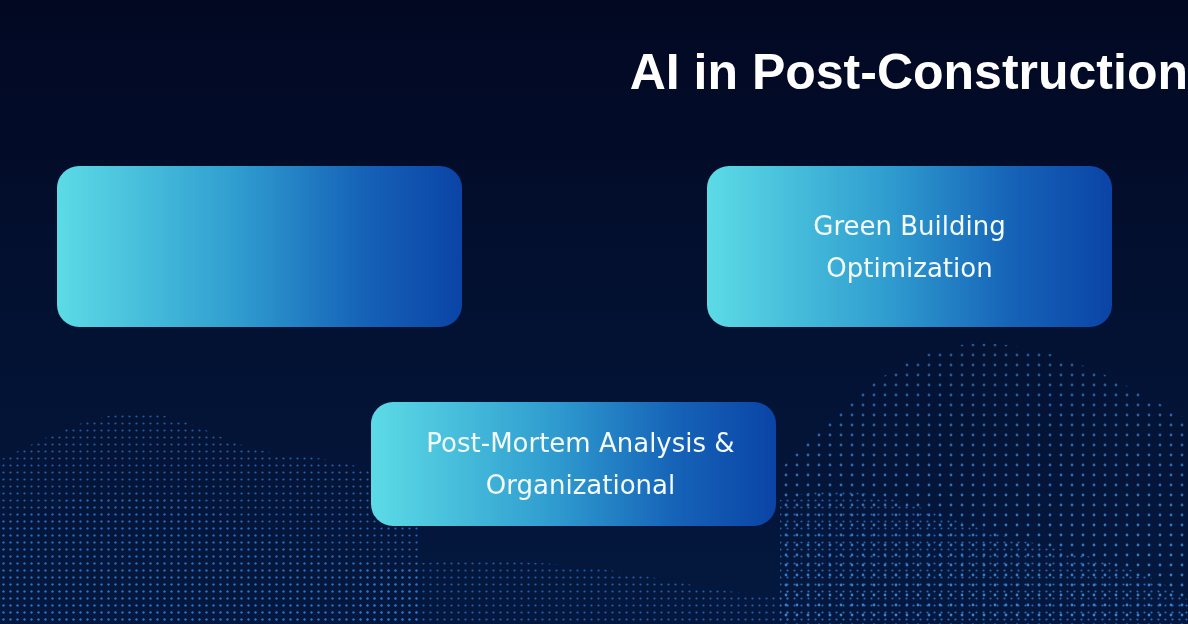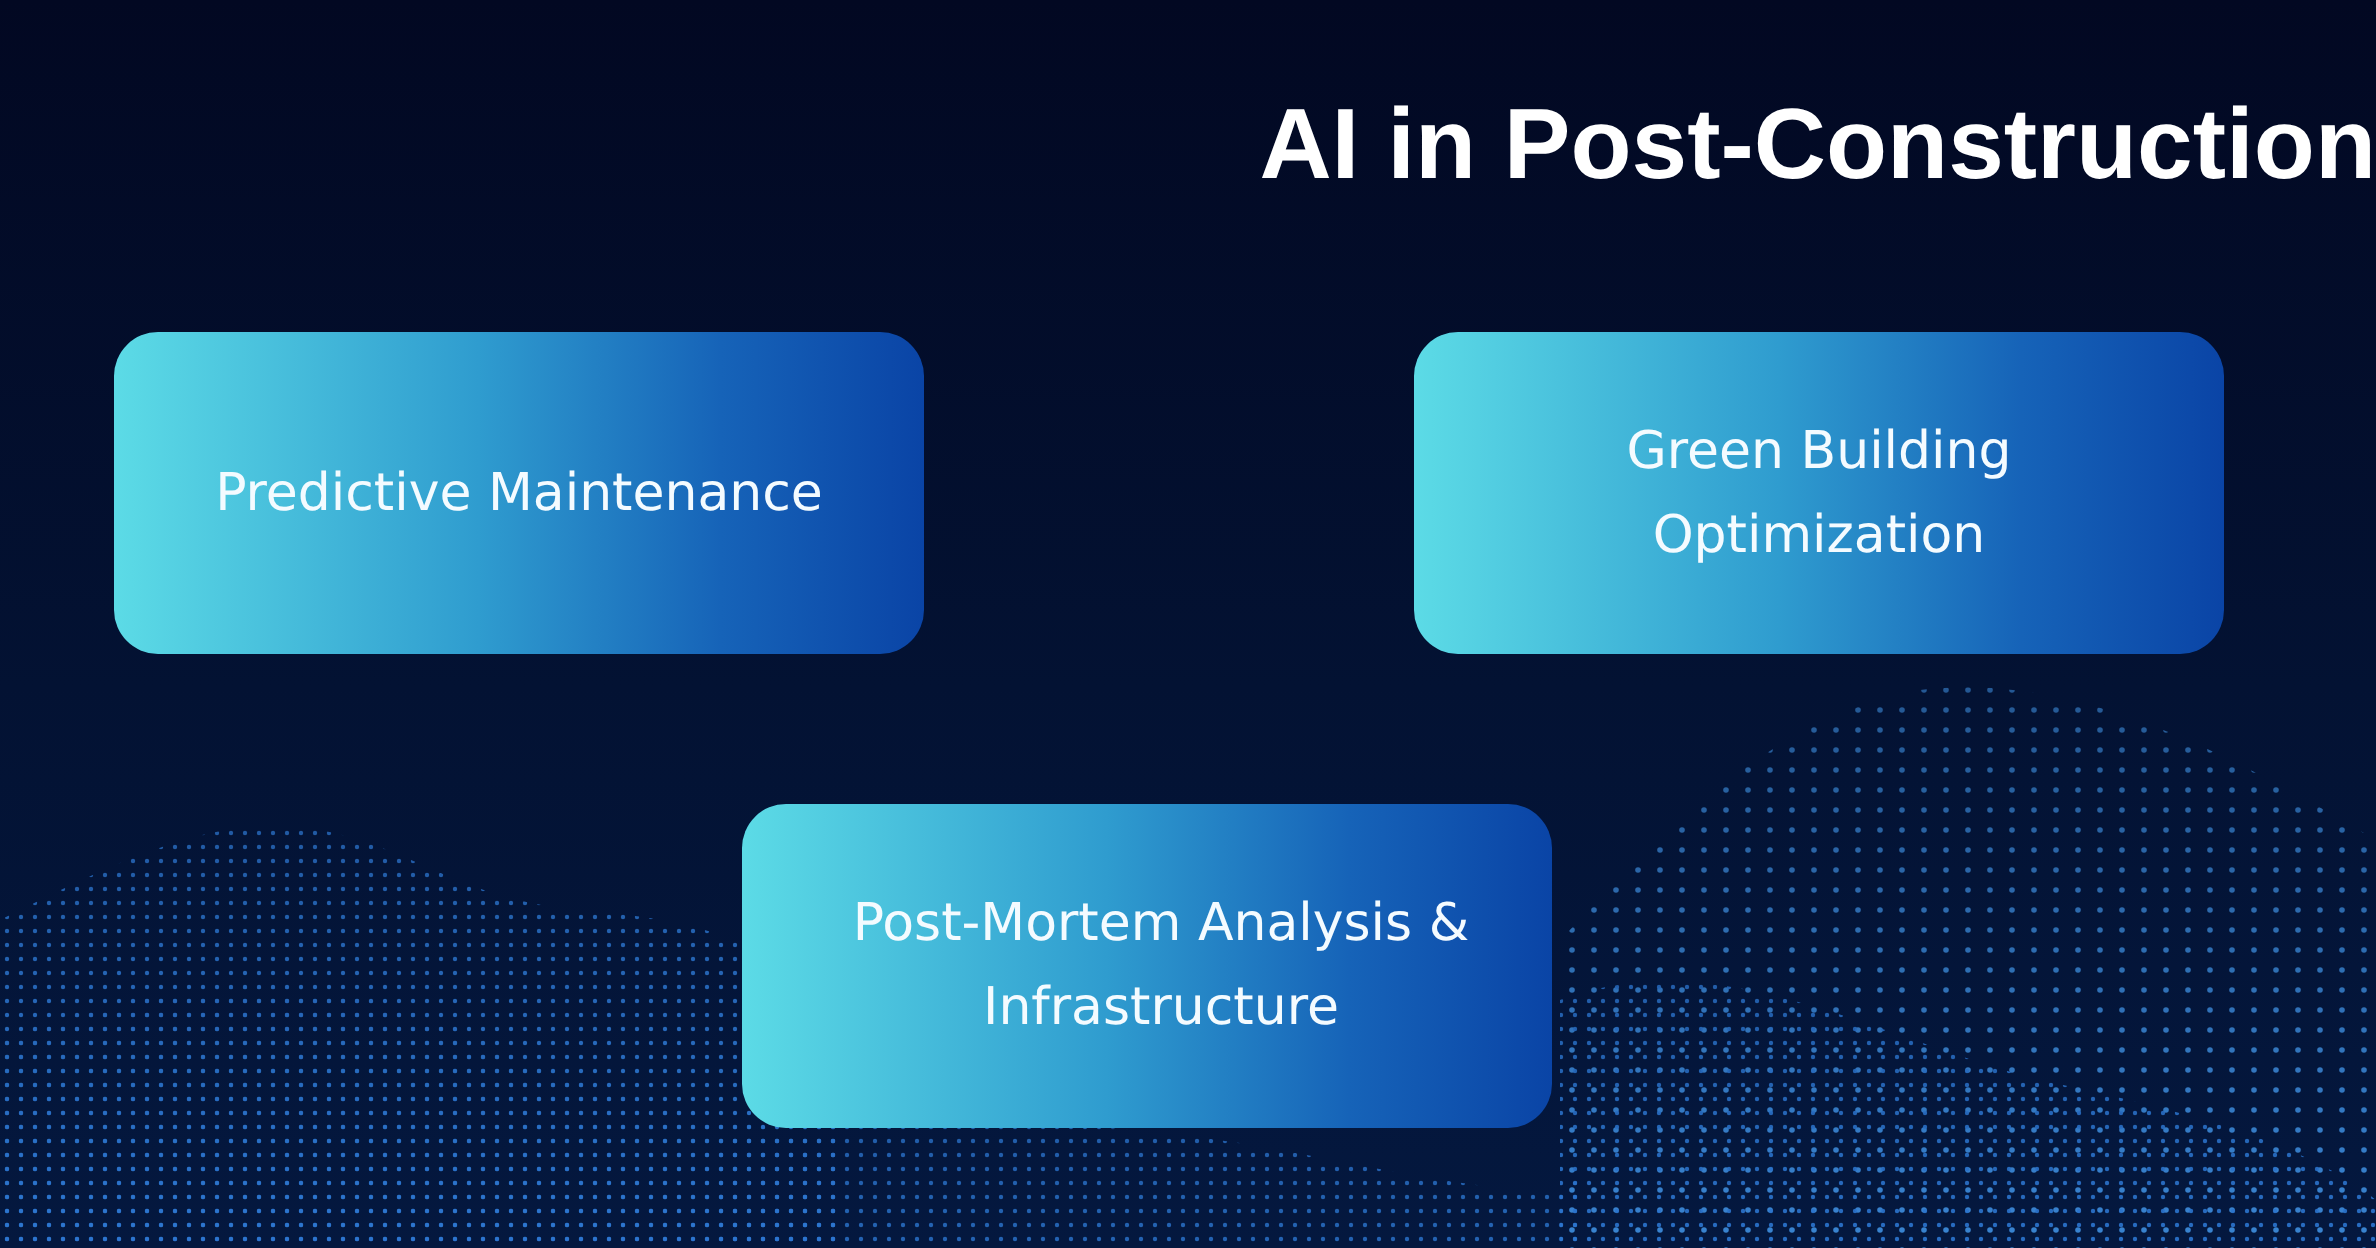--- a/index.html
+++ b/index.html
@@ -17,21 +17,21 @@
   .card {
     position: absolute; width: 405px; height: 161px; border-radius: 22px;
     background: linear-gradient(90deg, #5cdbe6 0%, #2f9ccf 45%, #1663b8 75%, #0a44a6 100%);
     display: flex; align-items: center; justify-content: center; text-align: center;
     color: #f4fbff; font-family: "DejaVu Sans", sans-serif; font-size: 26px;
     line-height: 42px; font-weight: 400; box-sizing: border-box; padding: 0 12px;
   }
   .card span { display: block; white-space: nowrap; }
   #c1 { left: 57px; top: 166px; }
   #c2 { left: 707px; top: 166px; }
-  #c3 { left: 371px; top: 402px; height: 162px; padding-left: 26px; }
+  #c3 { left: 371px; top: 402px; height: 124px; padding-left: 26px; }
 </style>
 </head>
 <body>
 
 <svg class="bg" viewBox="0 0 1188 624" xmlns="http://www.w3.org/2000/svg">
   <defs>
     <pattern id="dots" width="7" height="7" patternUnits="userSpaceOnUse">
       <circle cx="3.5" cy="3.5" r="1.1" fill="#3a95ff"></circle>
     </pattern>
     <pattern id="dots2" width="11" height="10" patternUnits="userSpaceOnUse">
@@ -51,29 +51,28 @@
     <path d="M780 470 C 830 420, 880 360, 960 345 C 1040 335, 1120 380, 1188 420 L 1188 624 L 780 624 Z" fill="url(#dots2)"></path>
     <path d="M780 500 C 860 470, 940 520, 1020 540 C 1090 555, 1150 570, 1188 600 L 1188 624 L 780 624 Z" fill="url(#dots)" opacity="0.9"></path>
     <path d="M360 570 C 450 555, 560 560, 640 575 C 720 590, 760 600, 790 590 L 790 624 L 360 624 Z" fill="url(#dots)" opacity="0.8"></path>
   </g>
 </svg>
 
 <div class="title">AI in Post-Construction</div>
 
 <div class="card" id="c1">
   <div>
-    <span>Predictive Maintenance</span>
   </div>
 </div>
 
 <div class="card" id="c2">
   <div>
     <span>Green Building</span>
     <span>Optimization</span>
   </div>
 </div>
 
 <div class="card" id="c3">
   <div>
     <span>Post-Mortem Analysis &amp;</span>
-    <span>Infrastructure</span>
+    <span>Organizational</span>
   </div>
 </div>
 
 </body></html>

